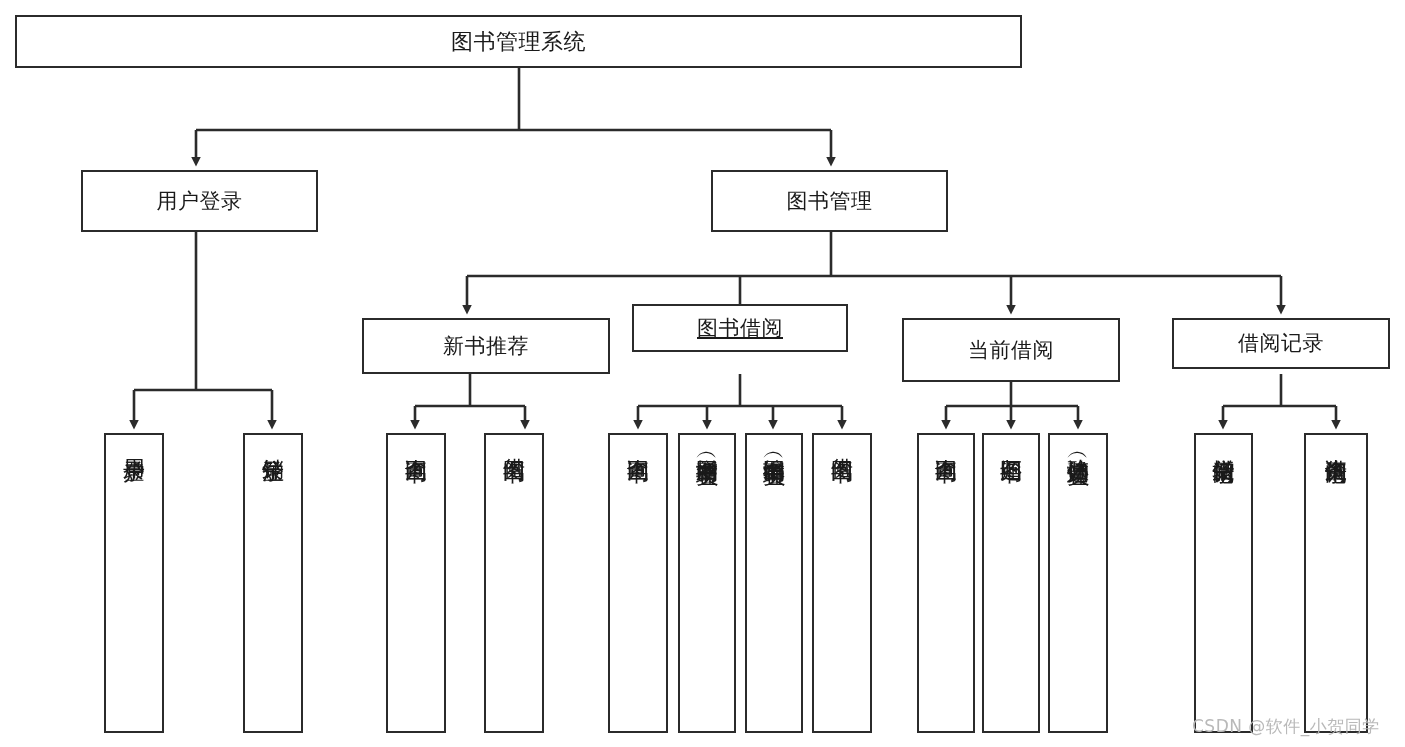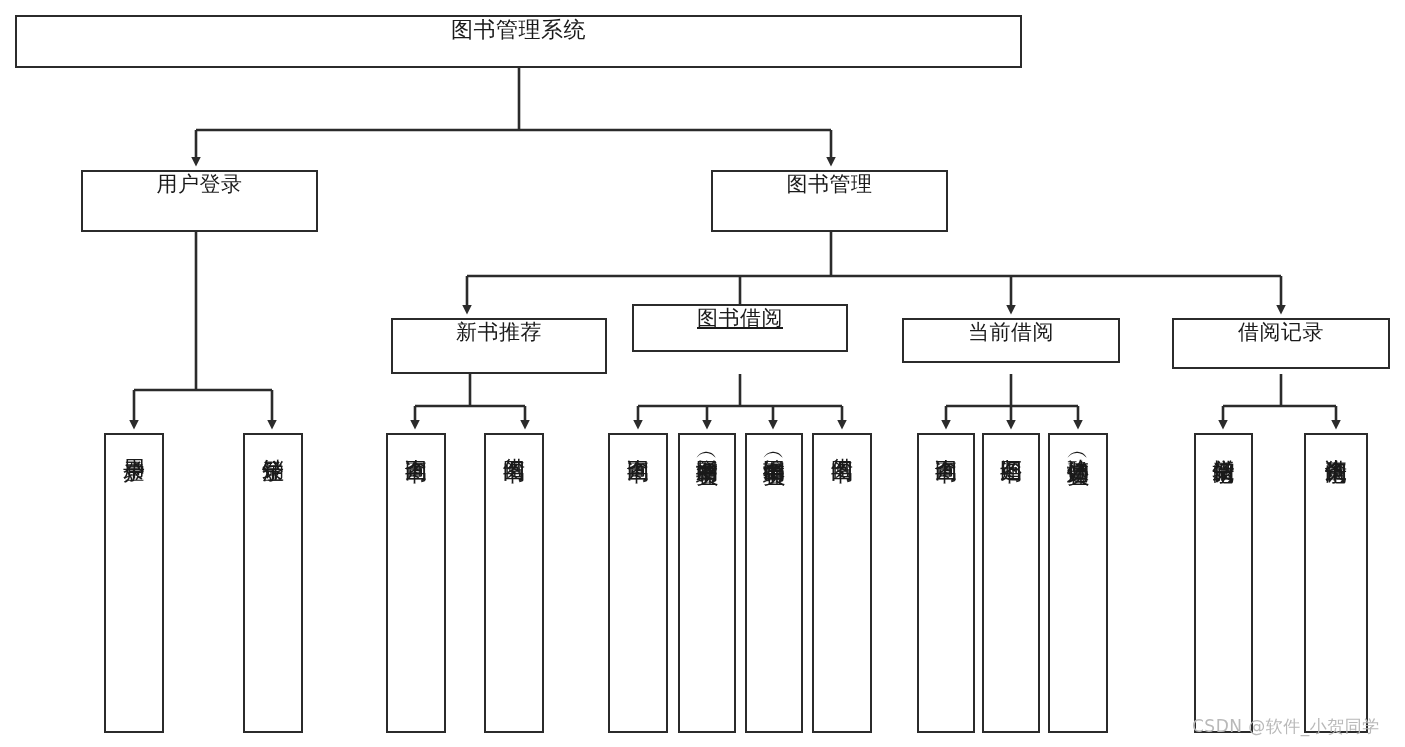--- a/index.html
+++ b/index.html
@@ -24,20 +24,21 @@
     width: 1405px;
     height: 747px;
     pointer-events: none;
   }
   .node {
     position: absolute;
     box-sizing: border-box;
     border: 2px solid #2b2b2b;
     background: #ffffff;
     display: flex;
+    align-items: center;
     justify-content: center;
     color: #1a1a1a;
   }
   .node .label {
     display: block;
     text-align: center;
     line-height: 1.18;
     white-space: nowrap;
   }
   
@@ -129,27 +130,27 @@
     <span class="label">图书管理系统</span>
   </div>
 
   <div class="node h" style="left:81px; top:170px; width:237px; height:62px;">
     <span class="label">用户登录</span>
   </div>
   <div class="node h" style="left:711px; top:170px; width:237px; height:62px;">
     <span class="label">图书管理</span>
   </div>
 
-  <div class="node h" style="left:362px; top:318px; width:216px; height:56px;margin-left:29px;">
+  <div class="node h" style="left:362px; top:318px; width:248px; height:56px;">
     <span class="label">新书推荐</span>
   </div>
   <div class="node h" style="left:632px; top:304px; width:216px; height:48px;text-decoration:underline;">
     <span class="label">图书借阅</span>
   </div>
-  <div class="node h" style="left:902px; top:318px; width:218px; height:45px;">
+  <div class="node h" style="left:902px; top:318px; width:218px; height:64px;">
     <span class="label">当前借阅</span>
   </div>
   <div class="node h" style="left:1172px; top:318px; width:218px; height:51px;">
     <span class="label">借阅记录</span>
   </div>
 
   <div class="node v" style="left:104px; top:433px; width:60px; height:300px;">
     <span class="label">用户登录</span>
   </div>
   <div class="node v" style="left:243px; top:433px; width:60px; height:300px;">

